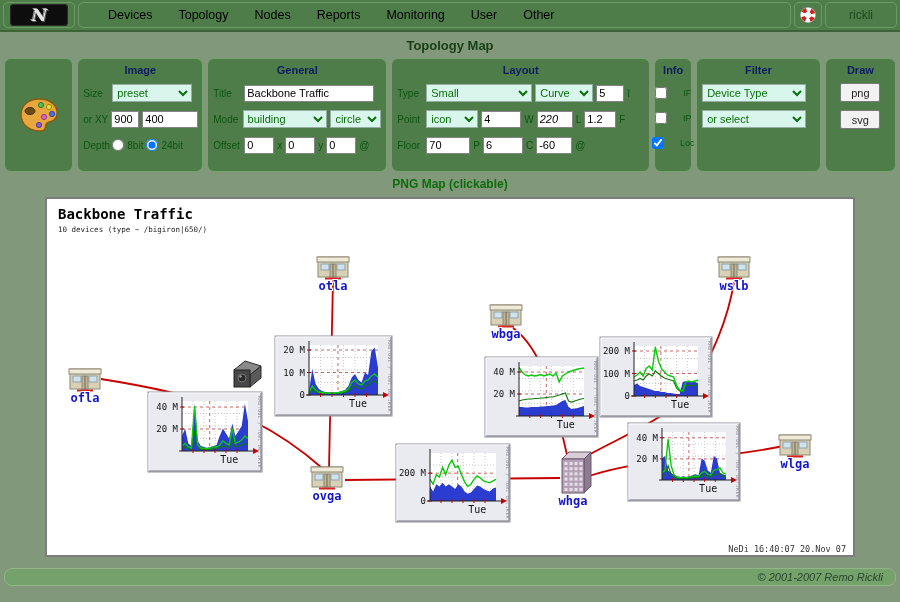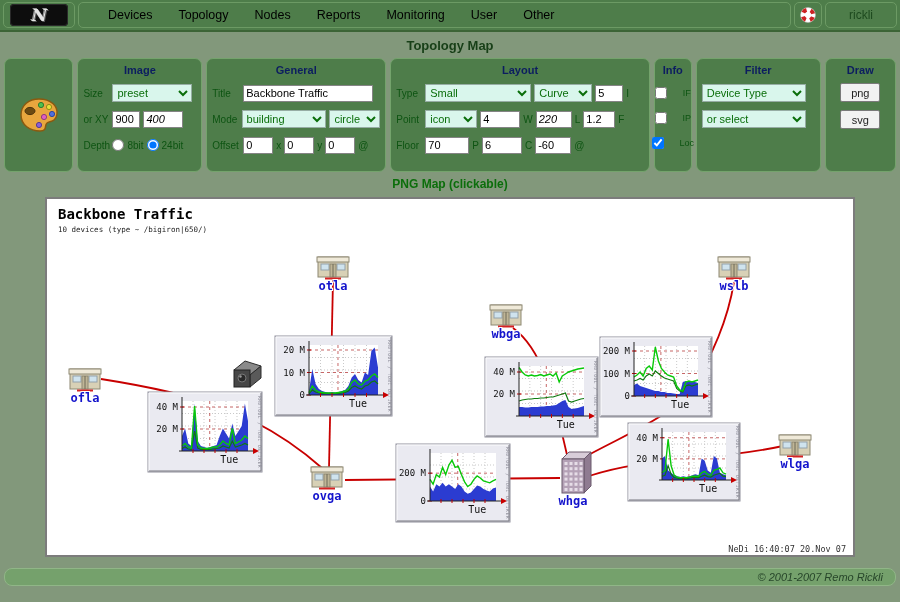--- a/index.html
+++ b/index.html
@@ -133,21 +133,21 @@
     <h4>Image</h4>
     <div class="row">
       <span class="lbl" style="width:26px;">Size</span>
       <select style="width:80px;">
         <option>preset</option>
       </select>
     </div>
     <div class="row">
       <span class="lbl" style="width:26px;">or XY</span>
       <input type="text" style="width: 28px;" value="900">
-      <input type="text" style="width: 40px; font-style: italic;" value="400">
+      <input type="text" style="width: 56px;" value="400">
     </div>
     <div class="row">
       <span class="lbl" style="width:26px;">Depth</span>
       <input type="radio" name="depth" style="">
       <span class="lbl">8bit</span>
       <input type="radio" name="depth" checked="checked" style="">
       <span class="lbl">24bit</span>
     </div>
   </div>
 

